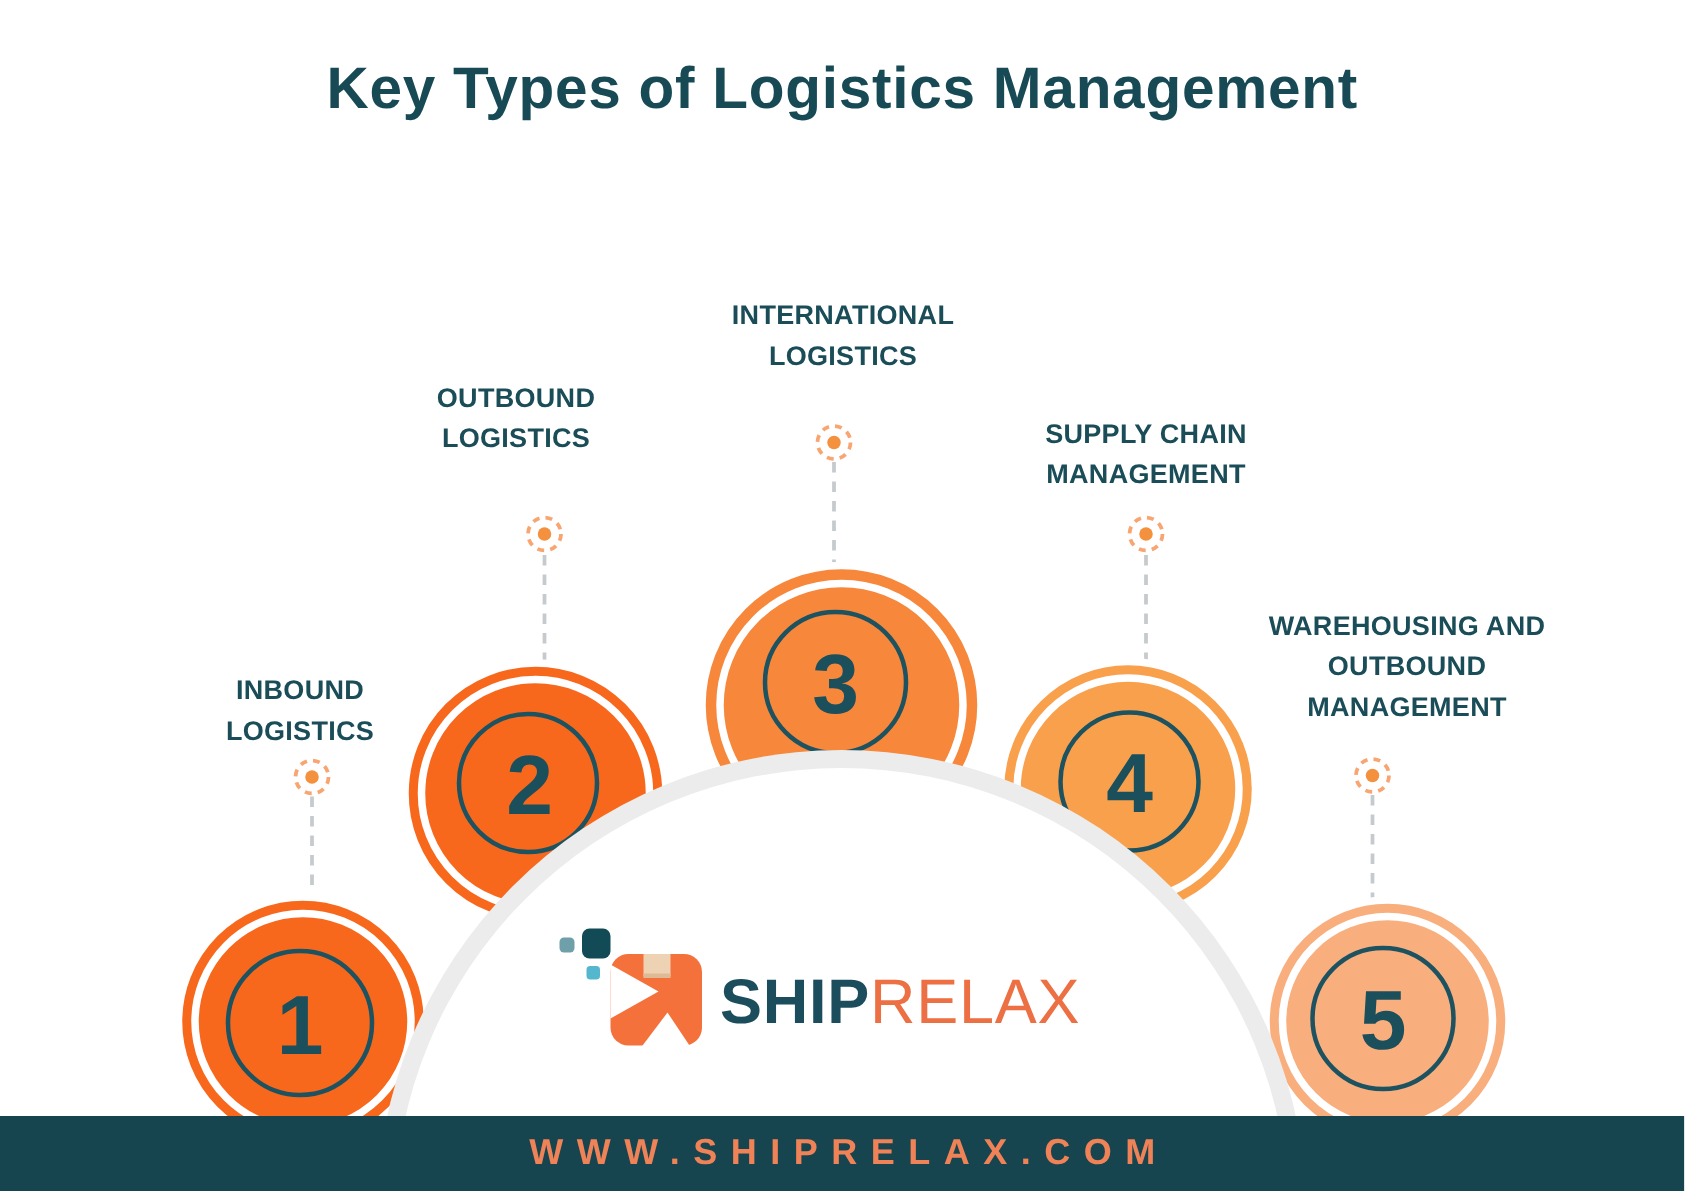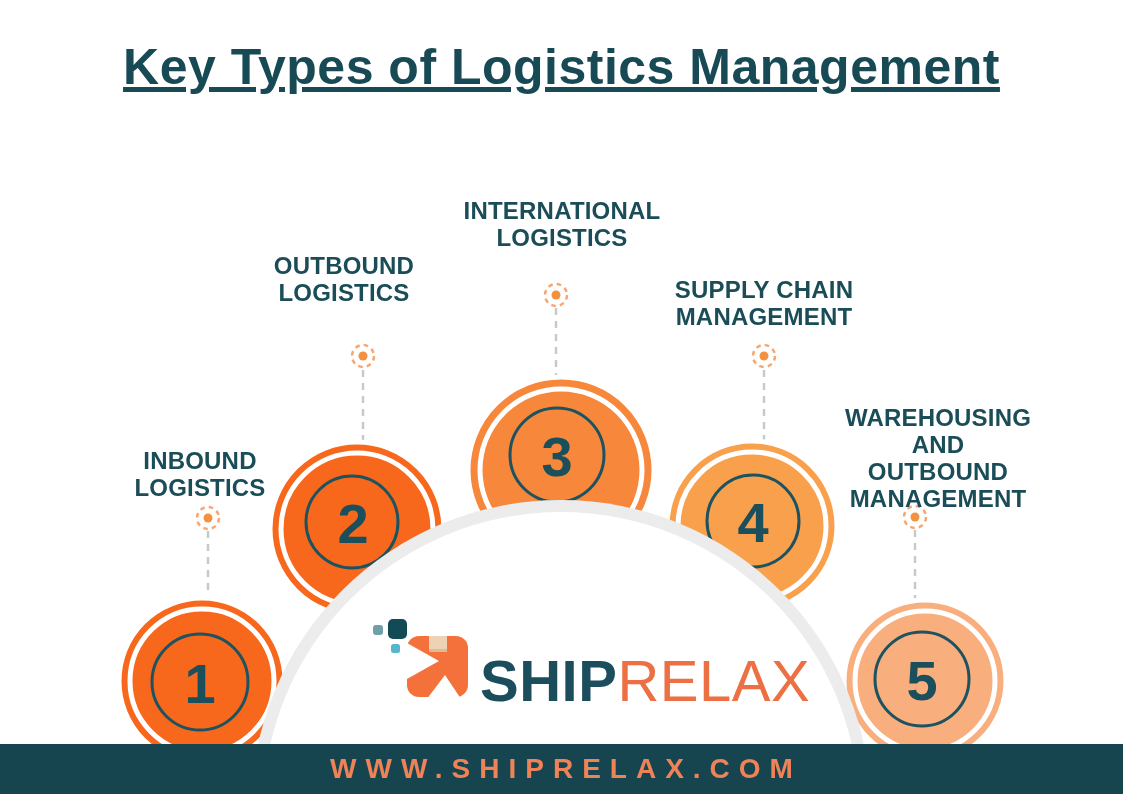--- a/index.html
+++ b/index.html
@@ -3,45 +3,45 @@
 <meta charset="utf-8">
 <style>
   html,body{margin:0;padding:0;background:#ffffff;}
   .stage{
     position:relative;width:1123px;height:794px;background:#ffffff;
     overflow:hidden;font-family:"Liberation Sans",sans-serif;
   }
   svg.art{position:absolute;left:0;top:0;}
   .title{
     position:absolute;left:0;right:0;top:38px;margin:0;text-align:center;
-    font-size:50px;font-weight:700;color:#174A55;letter-spacing:.5px;text-decoration:underline;
+    font-size:39px;font-weight:700;color:#174A55;letter-spacing:.5px;
   }
   .step-label{
     position:absolute;transform:translateX(-50%);text-align:center;
-    font-size:24px;font-weight:700;color:#1A4D58;line-height:27px;
+    font-size:18px;font-weight:700;color:#1A4D58;line-height:27px;
     white-space:pre-line;letter-spacing:.2px;
   }
   .step-number{
     position:absolute;width:130px;transform:translate(-50%,-50%);
     text-align:center;font-size:56px;font-weight:700;color:#1B4F5C;
   }
   .logo{position:absolute;left:368px;top:613px;width:390px;height:96px;}
   .logo-icon{position:absolute;left:0;top:0;}
   .logo-text{
-    position:absolute;left:112px;top:44px;font-size:58px;line-height:48px;
+    position:absolute;left:112px;top:31px;font-size:42px;line-height:48px;
     white-space:nowrap;letter-spacing:.5px;
   }
   .logo-ship{font-weight:700;color:#1B4D5C;}
   .logo-relax{font-weight:400;color:#EC7043;}
   .footer-bar{
     position:absolute;left:0;top:744px;width:1123px;height:50px;
     background:#17454F;display:flex;align-items:center;justify-content:center;
   }
   .footer-bar span{
-    color:#EF8256;font-size:28px;font-weight:700;letter-spacing:9px;
+    color:#EF8256;font-size:24px;font-weight:700;letter-spacing:9px;
     margin-right:-9px;
   }
   .dash-line{stroke:#C5CACC;stroke-width:2.5;stroke-dasharray:7 6;fill:none;}
   .marker-ring{fill:none;stroke:#F8A571;stroke-width:2.5;stroke-dasharray:4.6 4.1;}
   .marker-dot{fill:#F4913E;}
   .ring-white{fill:none;stroke:#ffffff;stroke-width:5;}
   .ring-teal{fill:none;stroke:#1D5260;stroke-width:3;}
 </style>
 </head>
 <body>

